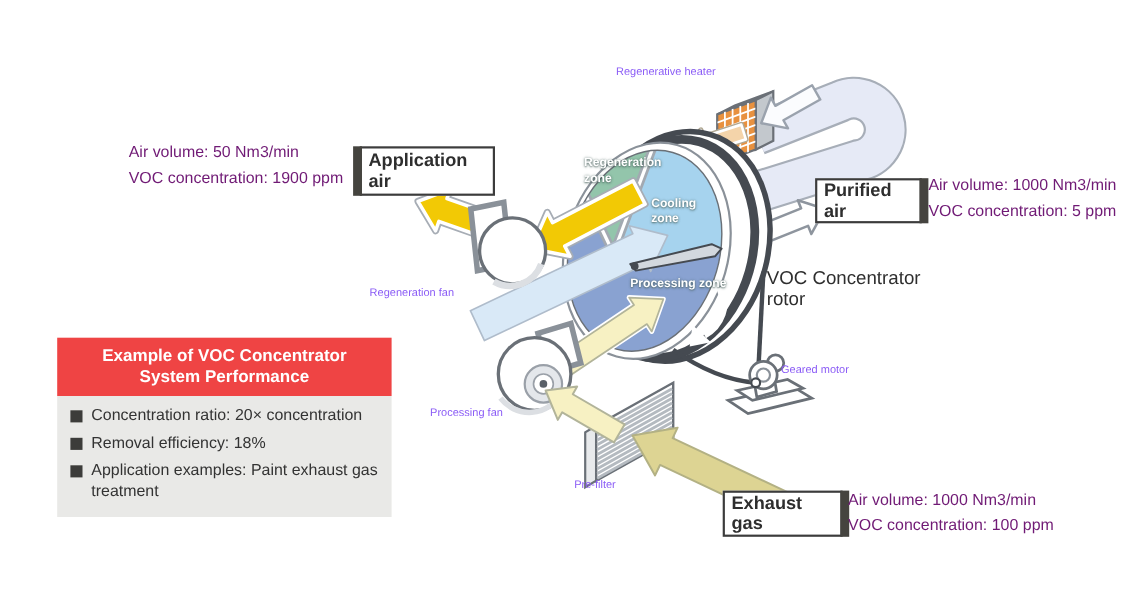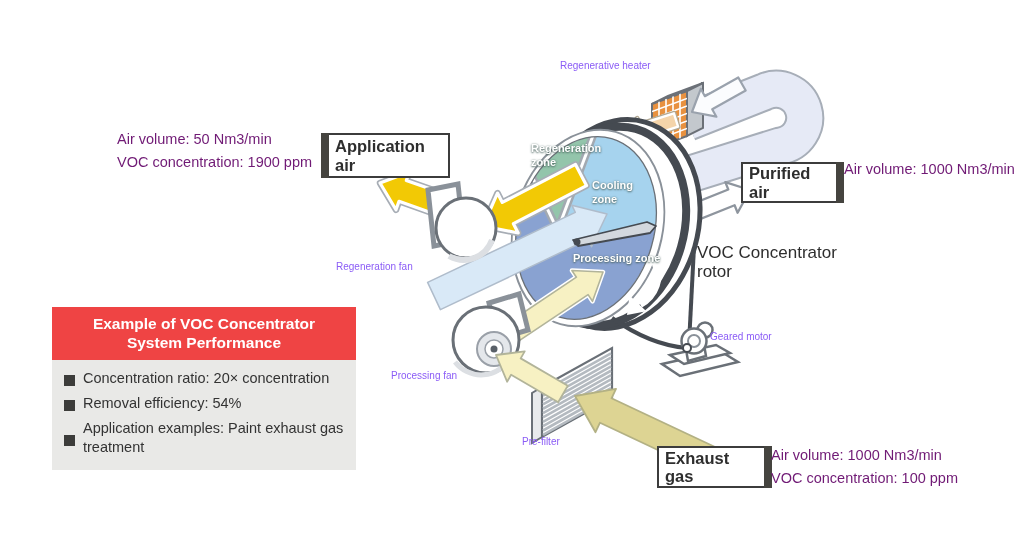--- a/index.html
+++ b/index.html
@@ -13,21 +13,21 @@
   .flowbox .accent{position:absolute;top:-2px;bottom:-2px;width:8px;background:#45443f;}
   .accent-left{left:-8px;} .accent-right{right:-8px;}
   .flowbox .bt{padding:2px 6px;}
   .rotor-title{position:absolute;font-size:17px;font-weight:normal;color:#2e2e2e;line-height:19px;white-space:nowrap;}
   .zone-lbl{position:absolute;font-size:11px;font-weight:bold;color:#ffffff;line-height:1.25;
             text-shadow:0 1px 2px rgba(70,95,90,.85),0 0 2px rgba(70,95,90,.55);}
   #perf-box{position:absolute;left:52px;top:307px;width:304px;}
   #perf-head{background:#ef4444;color:#fff;font-weight:bold;font-size:15.5px;line-height:1.25;
              text-align:center;padding:7px 18px;}
   #perf-body{background:#e9e9e7;padding:9px 10px 13px 10px;}
-  .perf-item{display:flex;font-size:14.5px;line-height:1.32;color:#333;margin-top:6px;align-items:center;}
+  .perf-item{display:flex;font-size:14.5px;line-height:1.32;color:#333;margin-top:6px;}
   .perf-item:first-child{margin-top:0;}
   .bullet{flex:0 0 11px;width:11px;height:11px;background:#3c3c3a;margin:4px 8px 0 2px;}
 </style>
 </head>
 <body>
 
 <div id="stage">
 
 <svg id="diagram-svg" width="1024" height="558" viewBox="0 0 1024 558">
   <defs>
@@ -186,20 +186,21 @@
 </div>
 
 <div class="lbl" style="left:560px;top:60px;">Regenerative heater</div>
 
 <div class="flowbox" style="left:741px;top:162px;width:97px;height:41px;">
   <div class="accent accent-right"></div>
   <div class="bt">Purified air</div>
 </div>
 <div class="stats" style="left:844px;top:158px;">
   <div>Air volume: 1000 Nm3/min</div>
+  <div>VOC concentration: 5 ppm</div>
 </div>
 
 <div class="rotor-title" style="left:697px;top:243px;">
   <div>VOC Concentrator</div>
   <div>rotor</div>
 </div>
 
 <div class="lbl" style="left:336px;top:261px;">Regeneration fan</div>
 <div class="lbl" style="left:391px;top:370px;">Processing fan</div>
 <div class="lbl" style="left:522px;top:436px;">Pre-filter</div>
@@ -220,21 +221,21 @@
 
 <div id="perf-box">
   <div id="perf-head">Example of VOC Concentrator System Performance</div>
   <div id="perf-body">
     <div class="perf-item">
       <span class="bullet"></span>
       <span>Concentration ratio: 20× concentration</span>
     </div>
     <div class="perf-item">
       <span class="bullet"></span>
-      <span>Removal efficiency: 54%</span>
+      <span>Removal efficiency: 18%</span>
     </div>
     <div class="perf-item">
       <span class="bullet"></span>
       <span>Application examples: Paint exhaust gas treatment</span>
     </div>
   </div>
 </div>
 
 </div>
 

